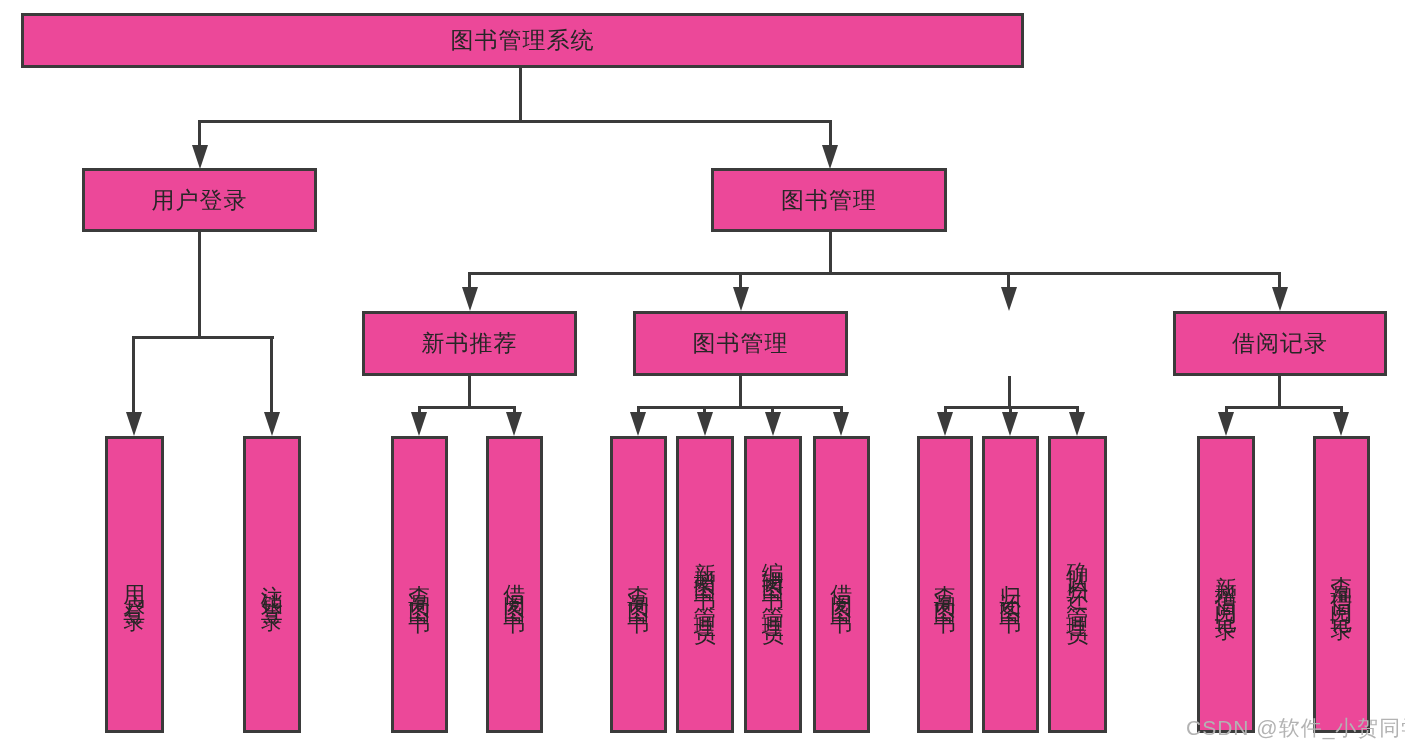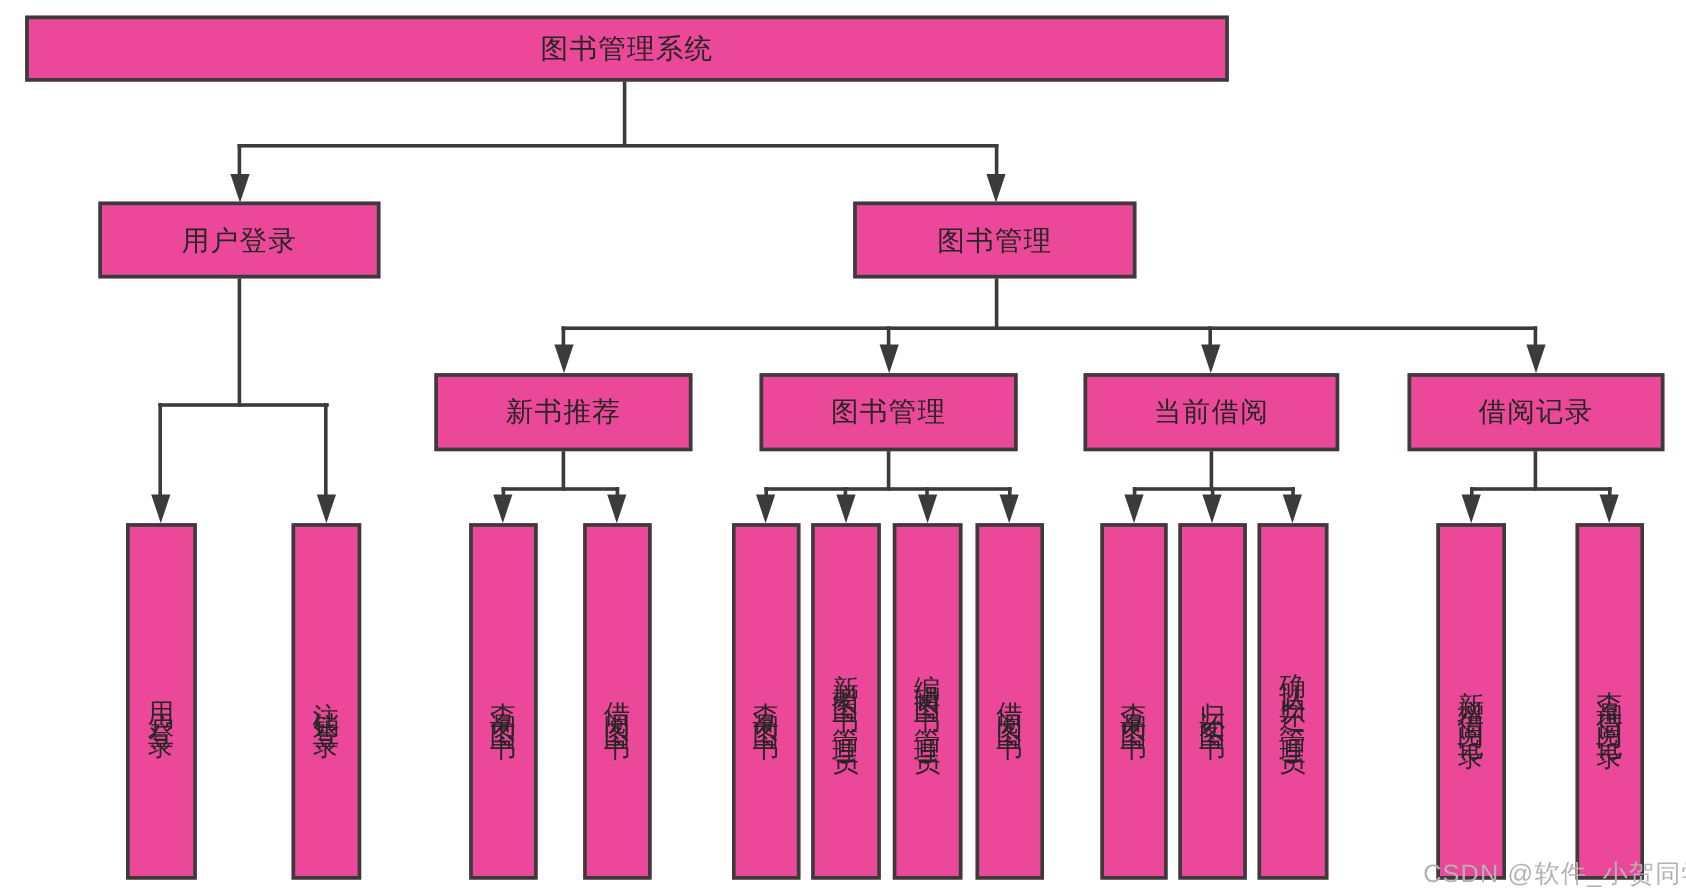--- a/index.html
+++ b/index.html
@@ -97,23 +97,20 @@
   <div class="arrow" style="left:1001px;top:287px;"></div>
   <div class="line" style="left:1278px;top:272px;width:3px;height:17px;"></div>
   <div class="arrow" style="left:1272px;top:287px;"></div>
 
   <div class="box hbox" style="left:362px;top:311px;width:215px;height:65px;">
     <span>新书推荐</span>
   </div>
   <div class="box hbox" style="left:633px;top:311px;width:215px;height:65px;">
     <span>图书管理</span>
   </div>
-  <div class="box hbox" style="left:903px;top:311px;width:213px;height:65px;">
-    <span>当前借阅</span>
-  </div>
   <div class="box hbox" style="left:1173px;top:311px;width:214px;height:65px;">
     <span>借阅记录</span>
   </div>
 
   <div class="line" style="left:468px;top:376px;width:3px;height:33px;"></div>
   <div class="line" style="left:418px;top:406px;width:98px;height:3px;"></div>
   <div class="line" style="left:418px;top:406px;width:3px;height:9px;"></div>
   <div class="arrow" style="left:411px;top:412px;"></div>
   <div class="line" style="left:513px;top:406px;width:3px;height:9px;"></div>
   <div class="arrow" style="left:506px;top:412px;"></div>

